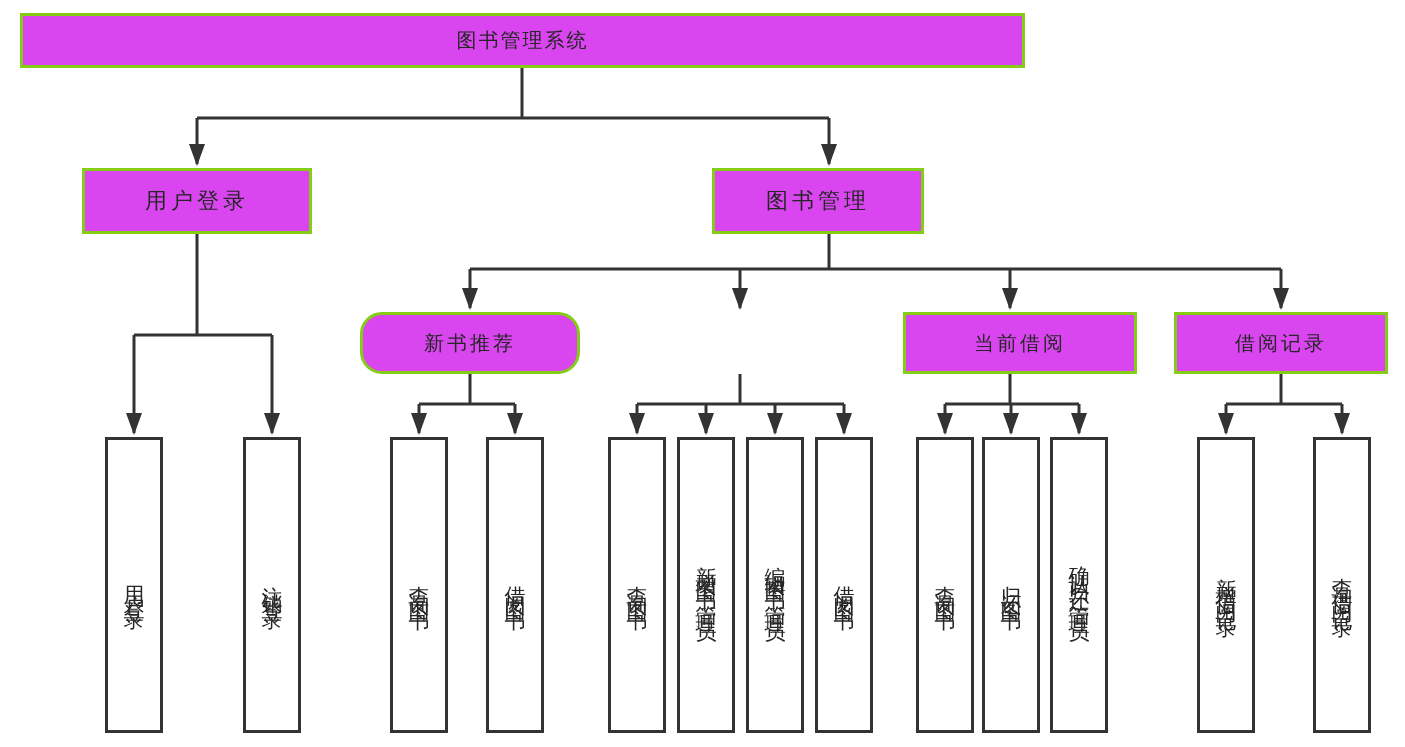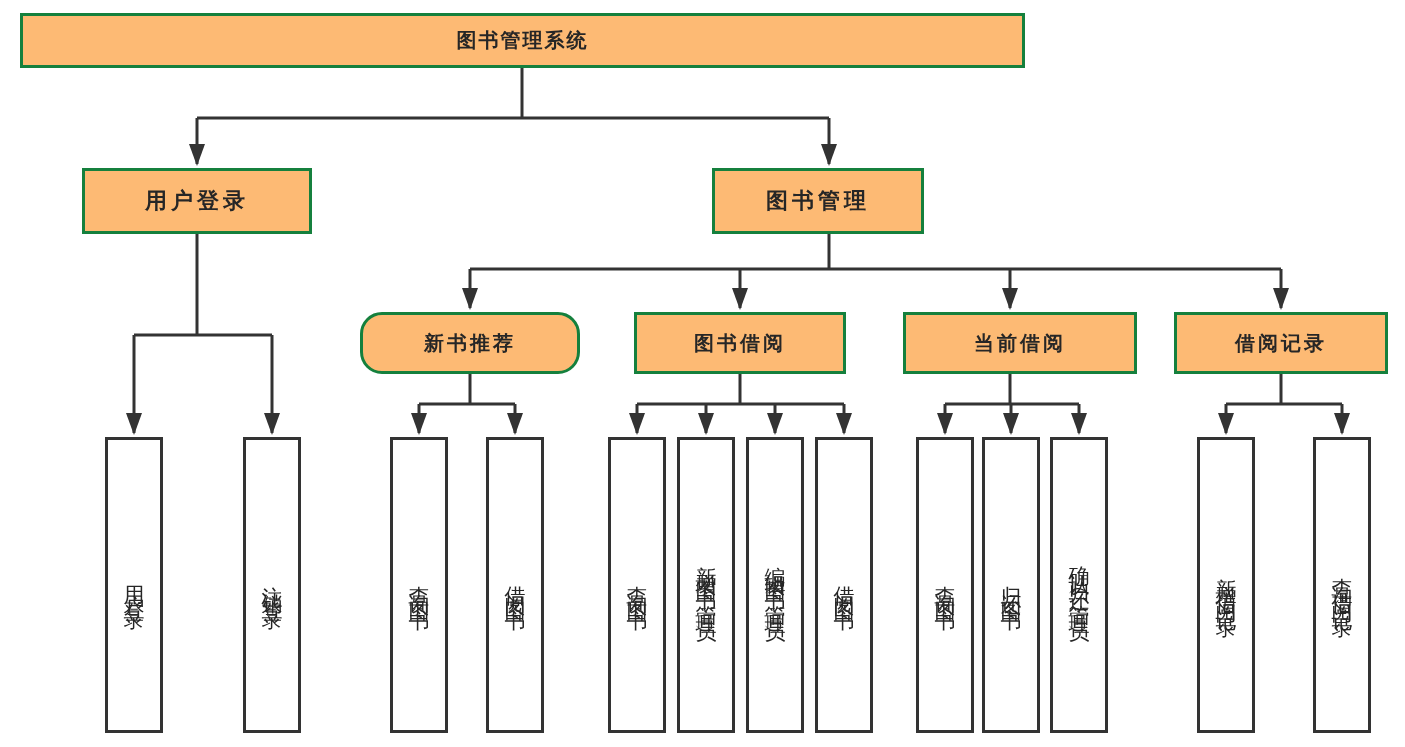--- a/index.html
+++ b/index.html
@@ -12,27 +12,26 @@
     font-family: "Liberation Sans", "DejaVu Sans", sans-serif;
   }
   #connector-svg {
     position: absolute;
     left: 0; top: 0;
     width: 1405px; height: 747px;
   }
   .hbox {
     position: absolute;
     box-sizing: border-box;
-    border: 3px solid #15803d;
-    background: #fdba74;
+    border: 3px solid #84cc16;
+    background: #d946ef;
     display: flex;
     align-items: center;
     justify-content: center;
     color: #262626;
-    font-weight: bold;
   }
   .root-box   { left: 20px;  top: 13px;  width: 1005px; height: 55px; font-size: 20px; letter-spacing: 2px; }
   .l2a        { left: 82px;  top: 168px; width: 230px;  height: 66px; font-size: 22px; letter-spacing: 4px; }
   .l2b        { left: 712px; top: 168px; width: 212px;  height: 66px; font-size: 22px; letter-spacing: 4px; }
   .l3         { top: 312px;  height: 62px; font-size: 20px; letter-spacing: 3px; }
   .l3a { left: 360px;  width: 220px; border-radius: 22px; }
   .l3b { left: 634px;  width: 212px; }
   .l3c { left: 903px;  width: 234px; }
   .l3d { left: 1174px; width: 214px; }
   .vbox {
@@ -124,21 +123,20 @@
       <path d="M1342 404 V433" marker-end="url(#arrow)"></path>
     </g>
   </svg>
 
   <div class="hbox root-box">图书管理系统</div>
 
   <div class="hbox l2a">用户登录</div>
   <div class="hbox l2b">图书管理</div>
 
   <div class="hbox l3 l3a">新书推荐</div>
-  <div class="hbox l3 l3b">图书借阅</div>
   <div class="hbox l3 l3c">当前借阅</div>
   <div class="hbox l3 l3d">借阅记录</div>
 
   <div class="vbox g1a">用户登录</div>
   <div class="vbox g1b">注销登录</div>
 
   <div class="vbox g2a">查询图书</div>
   <div class="vbox g2b">借阅图书</div>
 
   <div class="vbox g3a">查询图书</div>

